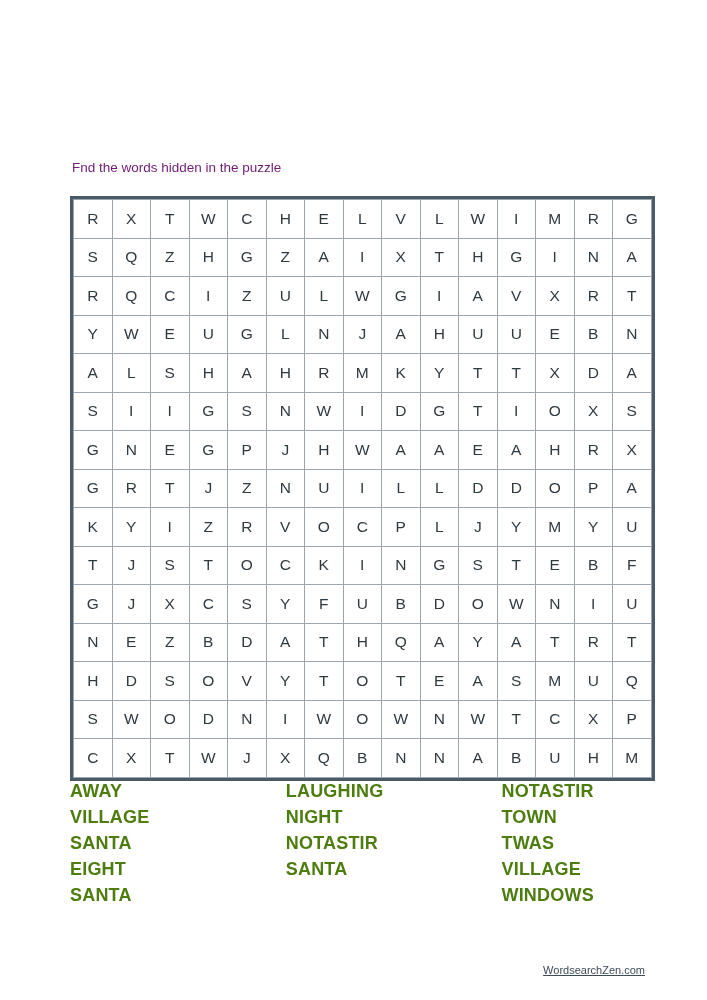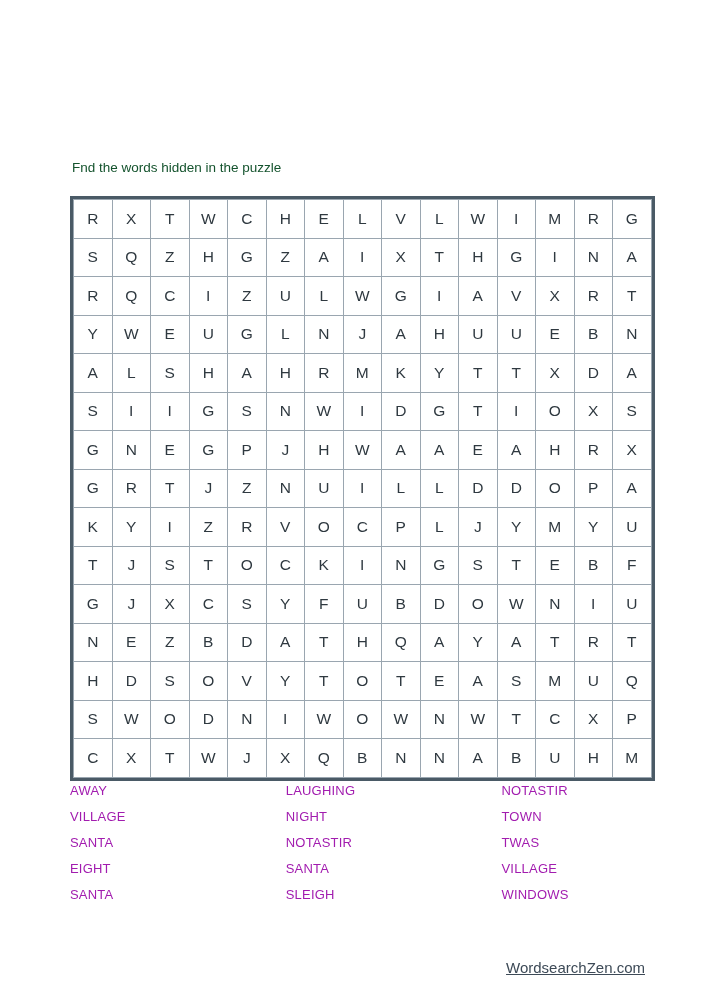--- a/index.html
+++ b/index.html
@@ -31,21 +31,21 @@
     font-weight: 400;
     color: #3d4a57;
     letter-spacing: 0.2px;
   }
   .title .tline { display: block; }
   .subtitle {
     position: absolute;
     left: 72px;
     top: 160px;
     font-size: 13.5px;
-    color: #14532d;
+    color: #701a75;
     font-weight: 400;
   }
   .grid-wrap {
     position: absolute;
     left: 70px;
     top: 196px;
     border: 3px solid #4a5a66;
     background: #ffffff;
     padding: 0;
   }
@@ -70,31 +70,31 @@
     top: 778px;
     width: 570px;
     display: flex;
     gap: 0;
   }
   .words .col {
     width: 218px;
   }
   .words .col:last-child { width: 140px; }
   .word {
-    font-size: 13px;
-    font-weight: normal;
-    color: #a21caf;
+    font-size: 18px;
+    font-weight: bold;
+    color: #4d7c0f;
     line-height: 26px;
     letter-spacing: 0.2px;
   }
   .footer {
     position: absolute;
     right: 62px;
     bottom: 24px;
-    font-size: 15px;
+    font-size: 11px;
     color: #3d4a57;
     text-decoration: underline;
   }
 </style>
 </head>
 <body>
 
 <div class="page">
 
 
@@ -368,21 +368,20 @@
         <div class="word">VILLAGE</div>
         <div class="word">SANTA</div>
         <div class="word">EIGHT</div>
         <div class="word">SANTA</div>
       </div>
     <div class="col">
         <div class="word">LAUGHING</div>
         <div class="word">NIGHT</div>
         <div class="word">NOTASTIR</div>
         <div class="word">SANTA</div>
-        <div class="word">SLEIGH</div>
       </div>
     <div class="col">
         <div class="word">NOTASTIR</div>
         <div class="word">TOWN</div>
         <div class="word">TWAS</div>
         <div class="word">VILLAGE</div>
         <div class="word">WINDOWS</div>
       </div>
   </div>
 

